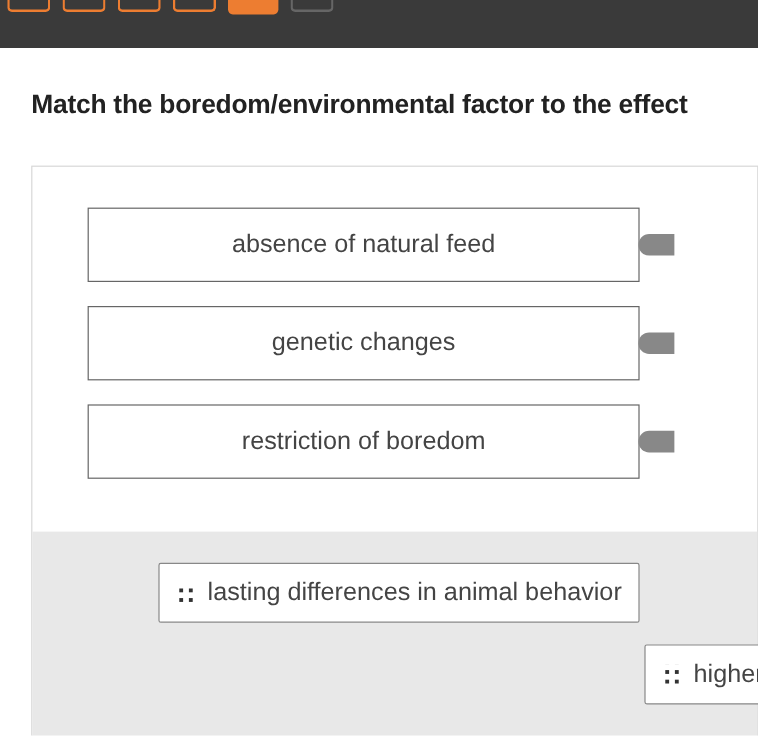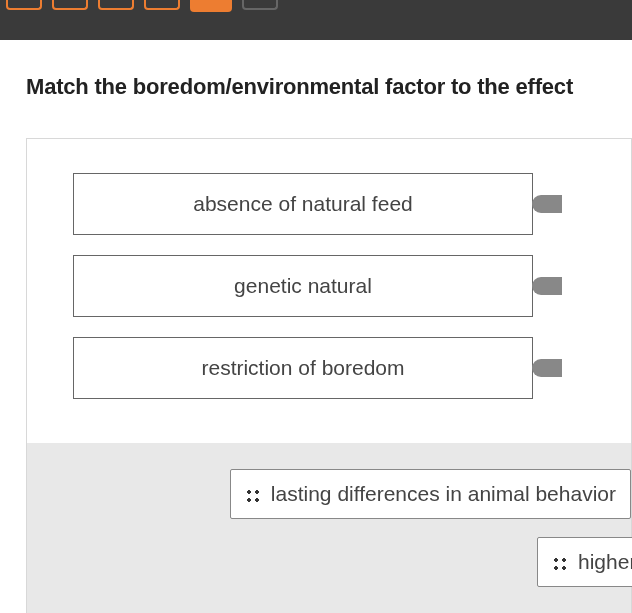--- a/index.html
+++ b/index.html
@@ -81,22 +81,22 @@
       margin-left: -1px;
       flex-shrink: 0;
     }
     .source-area {
       background: #e8e8e8;
       padding: 26px 0 40px 0;
       min-height: 160px;
     }
     .source-row1 {
       display: flex;
-      justify-content: flex-end;
-      padding-left: 81px;
+      justify-content: flex-start;
+      padding-left: 105px;
     }
     .source-row2 {
       display: flex;
       justify-content: flex-start;
       padding-left: 510px;
       margin-top: 18px;
     }
     .source-chip {
       background: #fff;
       border: 1px solid #888;
@@ -141,21 +141,21 @@
 <div class="content">
   <div class="question-title">Match the boredom/environmental factor to the effect</div>
 
   <div class="match-container">
     <div class="target-area">
       <div class="target-row">
         <div class="target-box">absence of natural feed</div>
         <div class="connector"></div>
       </div>
       <div class="target-row">
-        <div class="target-box">genetic natural</div>
+        <div class="target-box">genetic changes</div>
         <div class="connector"></div>
       </div>
       <div class="target-row">
         <div class="target-box">restriction of boredom</div>
         <div class="connector"></div>
       </div>
     </div>
 
     <div class="source-area">
       <div class="source-row1">

